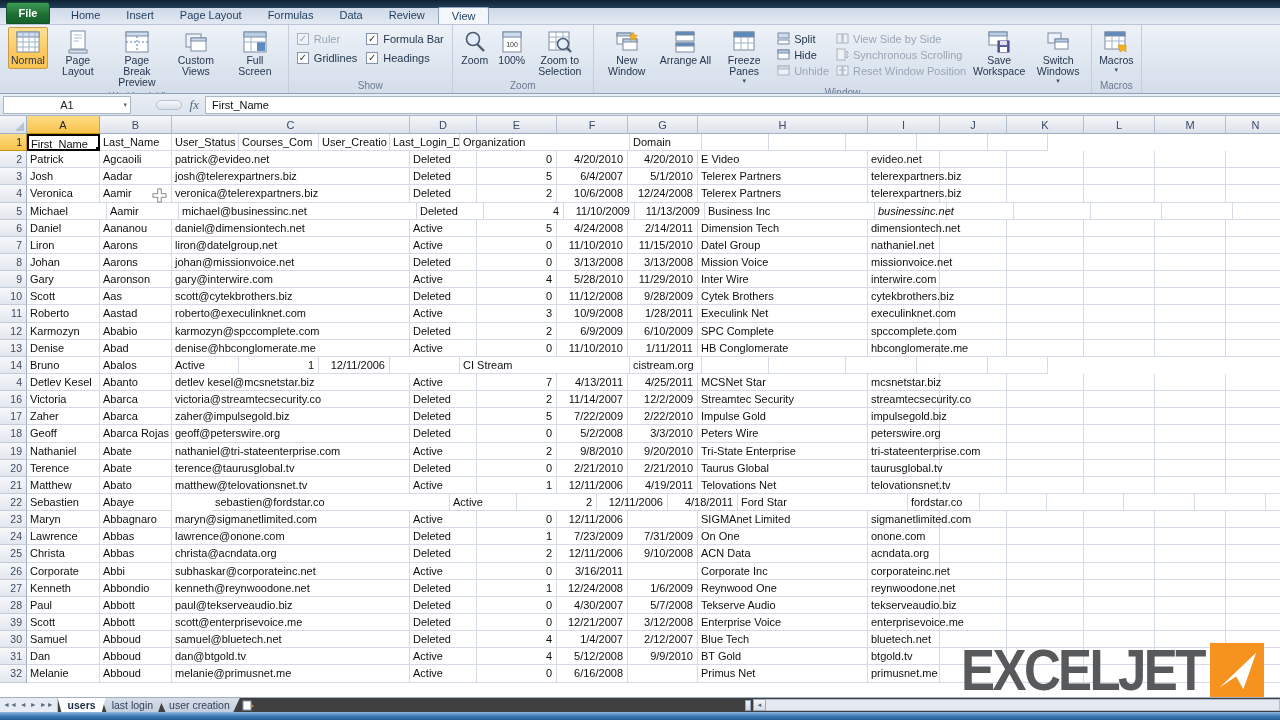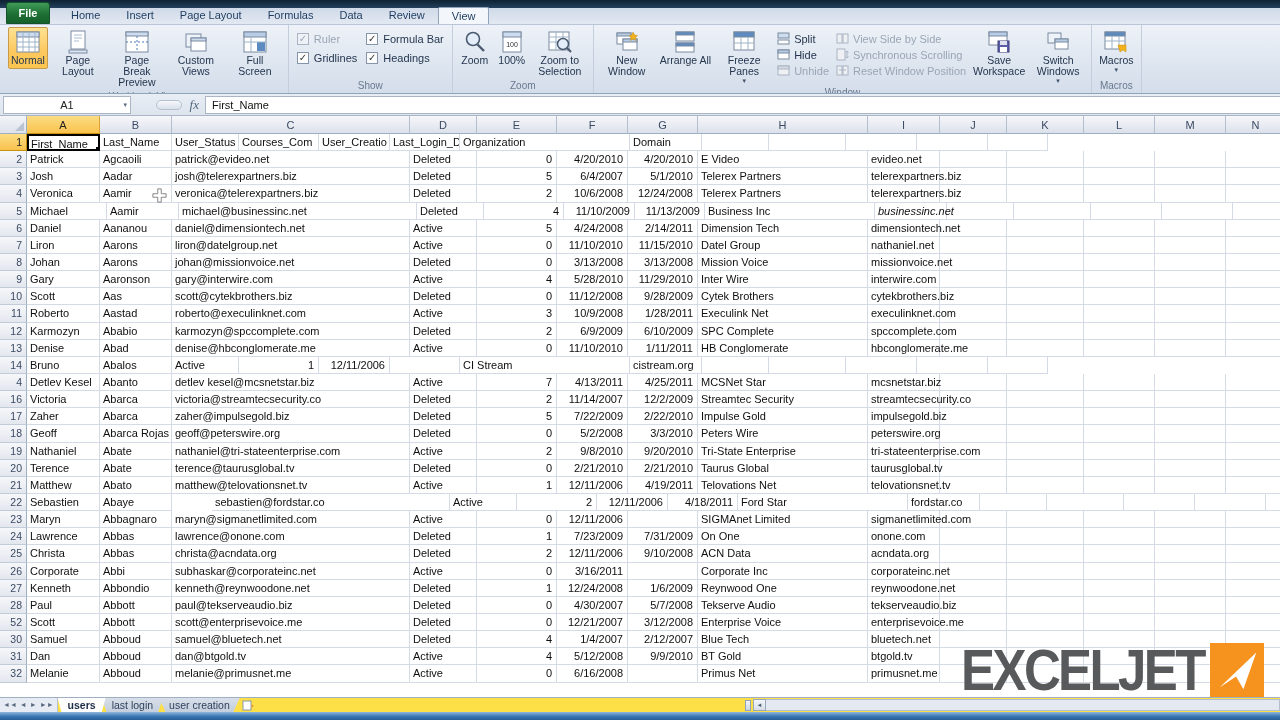--- a/index.html
+++ b/index.html
@@ -57,21 +57,21 @@
   .cell{flex:none;font-size:11px;color:#0f0f0f;line-height:16px;border-right:1px solid #d4dbe6;border-bottom:1px solid #d4dbe6;padding:0 4px 0 3px;white-space:nowrap;overflow:hidden;}
   .cell.r{text-align:right;}
   .cell.ovf{overflow:visible;z-index:2;position:relative;}
   .cell.sel-cell{border:2px solid #000;position:relative;z-index:3;padding-left:2px;}
   .cell.sel-cell::after{content:"";position:absolute;right:-2px;bottom:-2px;width:4px;height:4px;background:#000;border-top:1px solid #fff;border-left:1px solid #fff;}
 
   
   .cursor-cross{position:absolute;left:152px;top:188px;z-index:5;}
 
   
-  .tabbar{height:15px;flex:none;background:#fde047;display:flex;align-items:stretch;border-top:1px solid #9fb0c4;position:relative;}
+  .tabbar{height:15px;flex:none;background:#404040;display:flex;align-items:stretch;border-top:1px solid #9fb0c4;position:relative;}
   .navbtns{display:flex;align-items:center;padding:0 3px;gap:3px;background:#e7ebf3;border-right:1px solid #b7c2d2;}
   .navbtn{font-size:7px;color:#5a6b80;line-height:8px;}
   .sheettab{display:flex;align-items:center;padding:0 10px;font-size:10.5px;color:#31425c;background:linear-gradient(#d8dfe9,#c4cedd);clip-path:polygon(0 0,100% 0,92% 100%,8% 100%);margin-right:-4px;}
   .sheettab.active{background:#fdfdfe;font-weight:bold;color:#1c2c44;z-index:2;}
   .instab{display:flex;align-items:center;padding:0 6px;}
   .hscroll{position:absolute;left:745px;right:0;top:1px;bottom:1px;display:flex;align-items:center;}
   .tsplit{width:6px;height:11px;background:linear-gradient(#f2f5f9,#ccd5e2);border:1px solid #93a2b6;margin-right:2px;}
   .harrow{width:13px;height:12px;background:linear-gradient(#f2f5f9,#d7dee8);border:1px solid #9aa8bb;display:flex;align-items:center;justify-content:center;font-size:6px;color:#4e5f76;}
   .htrack{flex:1;height:12px;background:#e4e9f1;border:1px solid #b3bfce;border-left:none;}
 
@@ -869,21 +869,21 @@
         <div class="cell r" style="width: 70px;">5/7/2008</div>
         <div class="cell" style="width: 170px;">Tekserve Audio</div>
         <div class="cell ovf" style="width: 72px;">tekserveaudio.biz</div>
         <div class="cell" style="width: 67px;"></div>
         <div class="cell" style="width: 77px;"></div>
         <div class="cell" style="width: 71px;"></div>
         <div class="cell" style="width: 71px;"></div>
         <div class="cell" style="width: 60px;"></div>
       </div>
       <div class="grow">
-        <div class="rowhdr">52</div>
+        <div class="rowhdr">39</div>
         <div class="cell" style="width: 73px;">Scott</div>
         <div class="cell" style="width: 72px;">Abbott</div>
         <div class="cell" style="width: 238px;">scott@enterprisevoice.me</div>
         <div class="cell" style="width: 67px;">Deleted</div>
         <div class="cell r" style="width: 80px;">0</div>
         <div class="cell r" style="width: 71px;">12/21/2007</div>
         <div class="cell r" style="width: 70px;">3/12/2008</div>
         <div class="cell" style="width: 170px;">Enterprise Voice</div>
         <div class="cell ovf" style="width: 72px;">enterprisevoice.me</div>
         <div class="cell" style="width: 67px;"></div>

